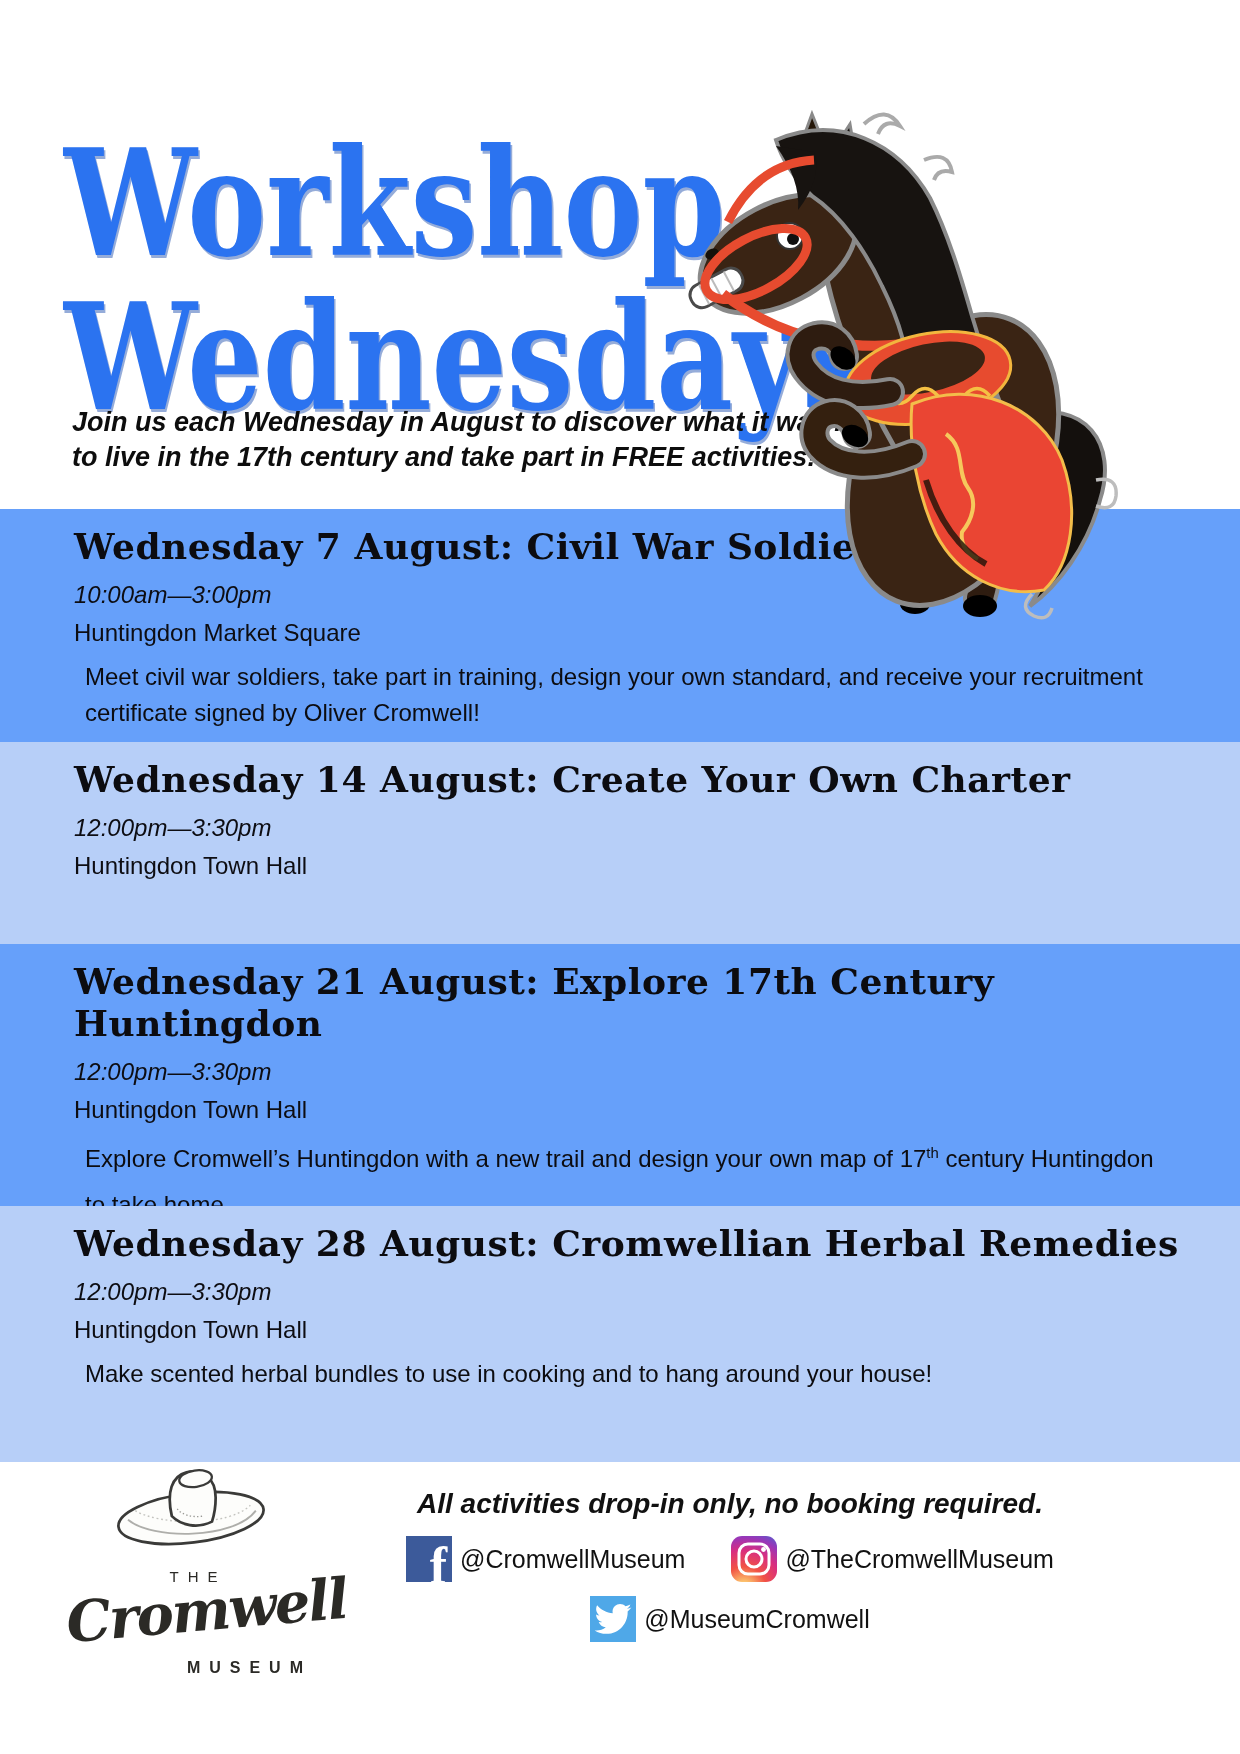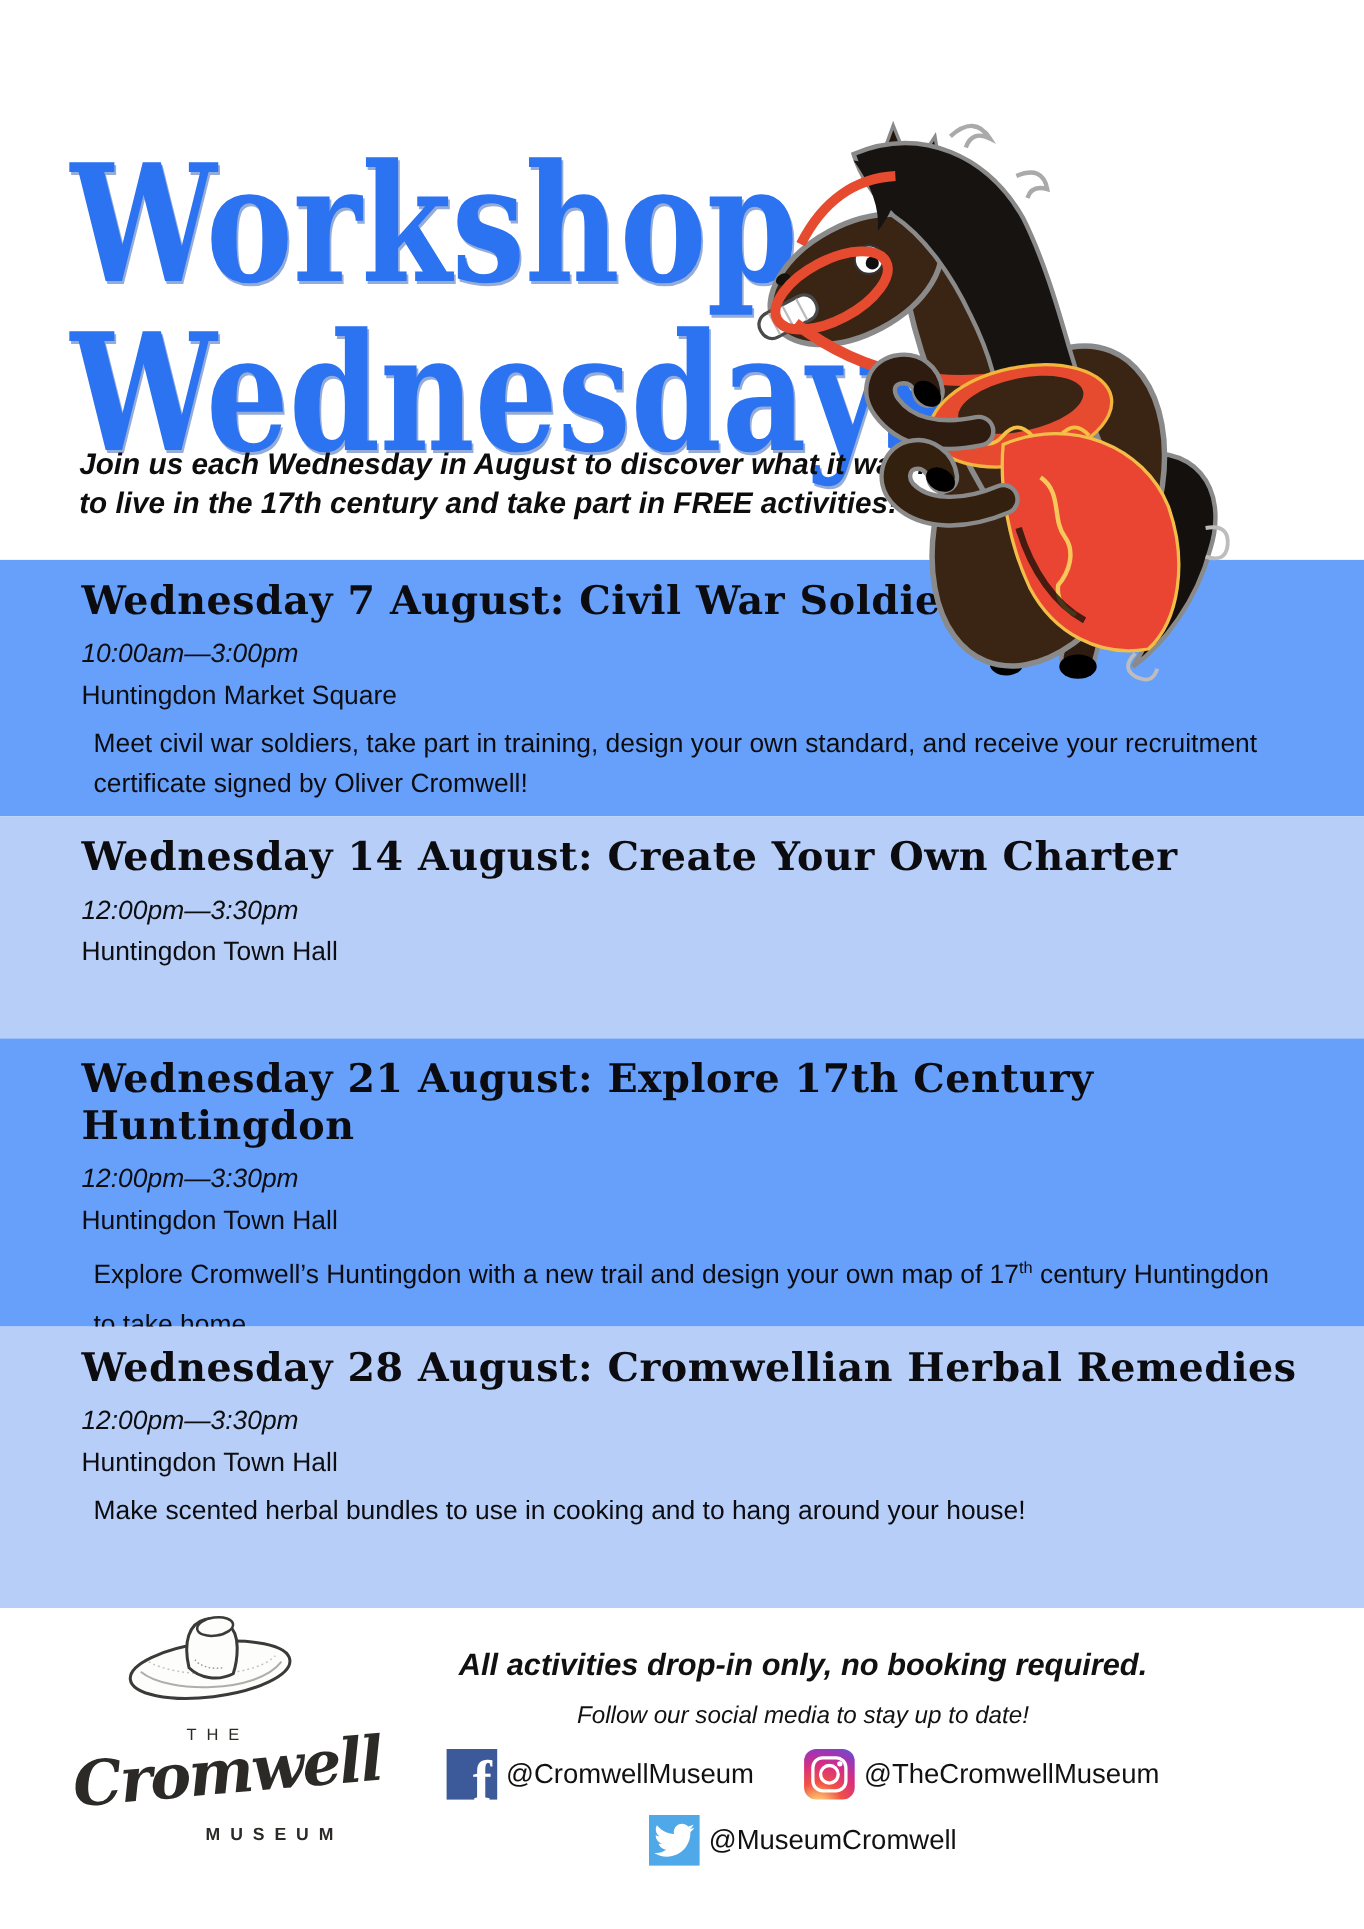--- a/index.html
+++ b/index.html
@@ -38,21 +38,21 @@
 
   
   .footer{position:relative;height:292px;background:#fff;}
   .logo{position:absolute;left:66px;top:2px;width:250px;text-align:center;color:#2b2a26;}
   .logo-the{font-size:15px;letter-spacing:9px;margin:14px 0 0 14px;font-weight:normal;}
   .logo-name{font-family:"DejaVu Serif",serif;font-style:italic;font-weight:700;
              font-size:56px;letter-spacing:-2px;display:inline-block;transform:rotate(-5deg);
              margin-top:-8px;}
   .logo-museum{font-size:16px;letter-spacing:9px;font-weight:bold;text-align:right;
                padding-right:4px;margin-top:16px;}
-  .footer-center{margin-left:290px;width:880px;text-align:center;padding-top:36px;}
+  .footer-center{margin-left:290px;width:880px;text-align:center;padding-top:26px;}
   .booking-note{font-style:italic;font-weight:bold;font-size:28px;margin:0 0 16px 0;}
   .social-prompt{font-style:italic;font-size:22px;margin:0 0 18px 0;}
   .social-row{display:flex;justify-content:center;align-items:center;gap:46px;margin-bottom:14px;}
   .social-item{display:flex;align-items:center;gap:8px;font-size:25px;cursor:pointer;}
   .si{width:46px;height:46px;position:relative;flex:0 0 auto;}
   .si-fb{background:#3c5a9a;}
   .si-fb .fglyph{position:absolute;right:5px;bottom:-10px;color:#fff;
                  font-family:"Liberation Serif",serif;font-weight:bold;font-size:52px;line-height:1;}
   .si-ig{border-radius:11px;
          background:radial-gradient(circle at 28% 115%, #fed373 8%, #f15245 36%, #d92e7f 62%, #9b36b7 82%, #515ecf 100%);}
@@ -177,21 +177,20 @@
         <ellipse cx="120" cy="15" rx="18" ry="9" transform="rotate(-8 120 15)" fill="#fdfdfb" stroke="#3a3a38" stroke-width="2.5"></ellipse>
         <path d="M100,48 C104,54 116,58 128,56" stroke="#9a9a96" stroke-width="1.5" stroke-dasharray="1.5,2.5" fill="none"></path>
       </svg>
       <div class="logo-the">THE</div>
       <div class="logo-name">Cromwell</div>
       <div class="logo-museum">MUSEUM</div>
     </div>
 
     <div class="footer-center">
       <p class="booking-note">All activities drop-in only, no booking required.</p>
-      <p class="social-prompt">Follow our social media to stay up to date!</p>
 
       <div class="social-row">
         <div class="social-item">
           <span class="si si-fb">
               <span class="fglyph">f</span>
             </span>
           <span>@CromwellMuseum</span>
         </div>
         <div class="social-item">
           <span class="si si-ig">

